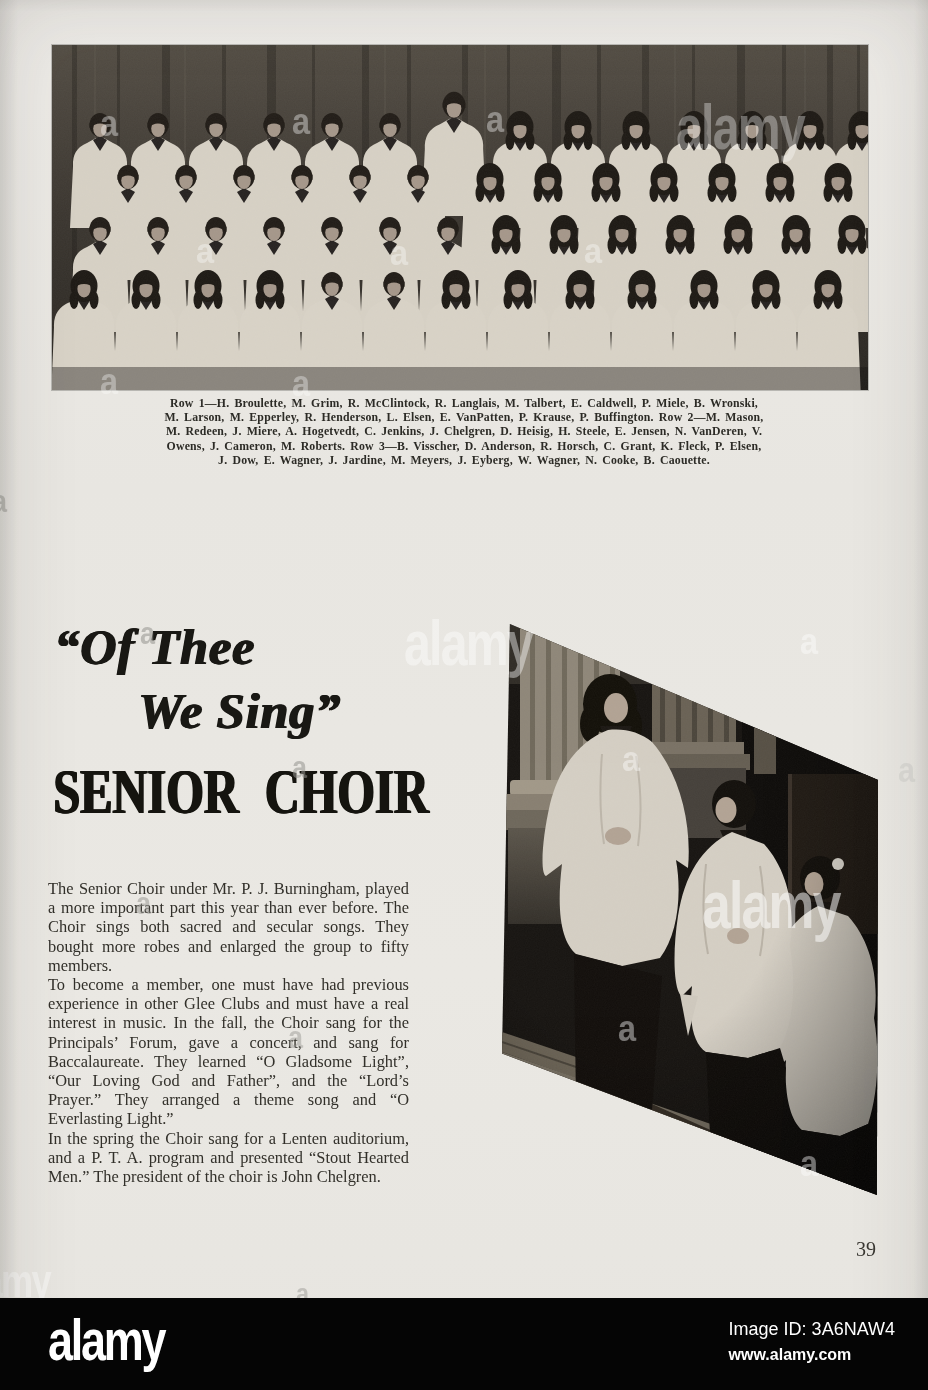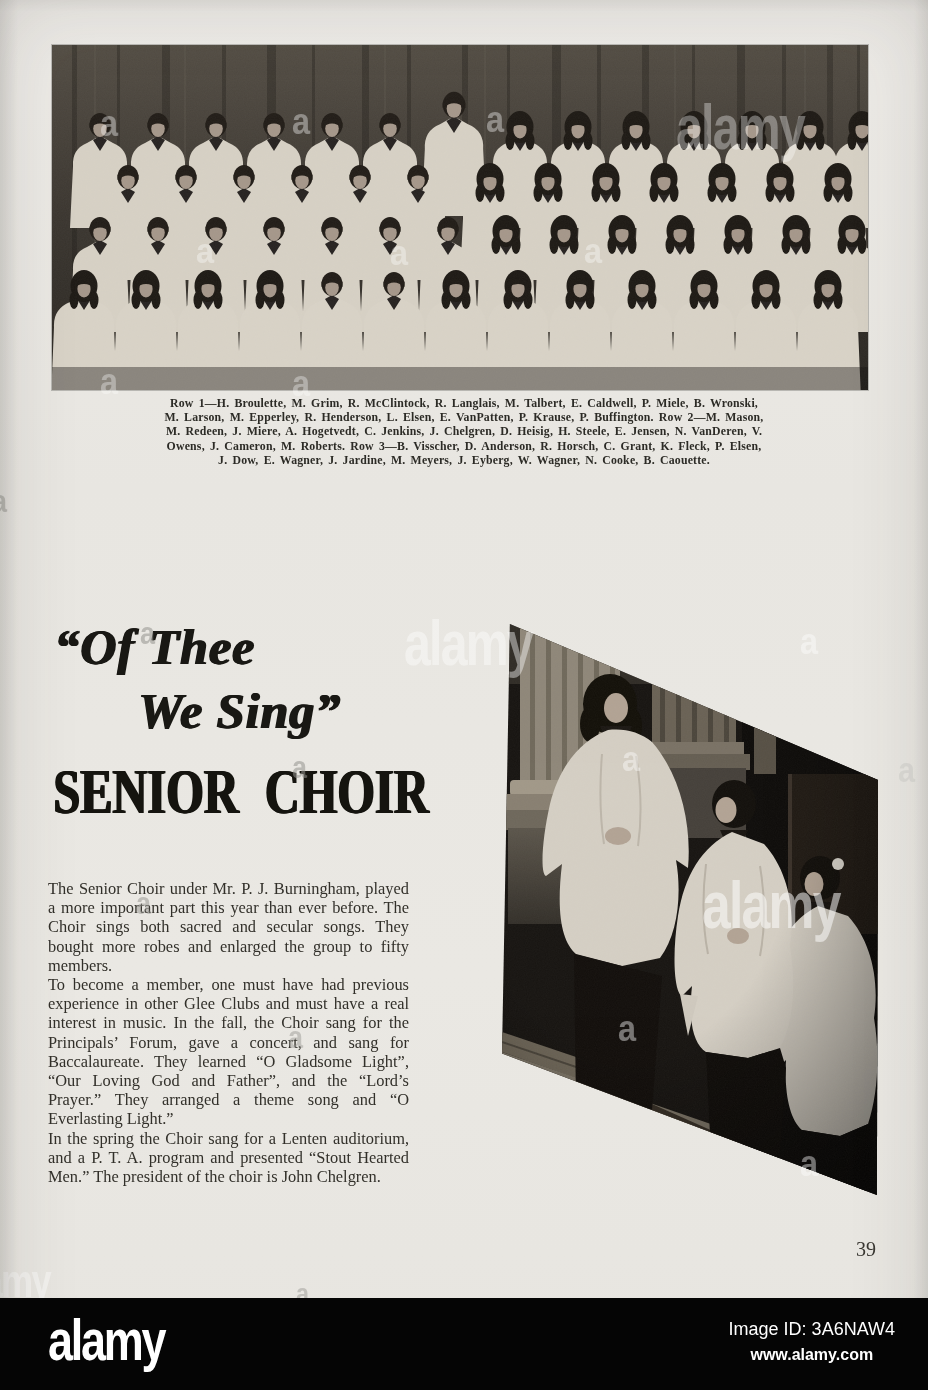--- a/index.html
+++ b/index.html
@@ -43,21 +43,21 @@
   .vig{position:absolute;inset:0;z-index:7;pointer-events:none;
        background:linear-gradient(90deg,rgba(40,40,38,.10),rgba(0,0,0,0) 18px),
                   linear-gradient(270deg,rgba(40,40,38,.08),rgba(0,0,0,0) 14px),
                   linear-gradient(180deg,rgba(40,40,38,.05),rgba(0,0,0,0) 12px);
        box-shadow:inset 0 0 80px rgba(60,58,52,.16);}
   
   .footer{position:absolute;left:0;top:1298px;width:928px;height:92px;background:#050505;z-index:10;}
   .footer-logo{position:absolute;left:48px;top:14px;font-family:"Liberation Sans",sans-serif;
                font-weight:bold;font-size:50px;line-height:1;color:#fff;letter-spacing:-2.5px;
                transform:scale(.9,1.15);transform-origin:left top;}
-  .footer-right{position:absolute;right:33px;top:18px;text-align:center;color:#fff;
+  .footer-right{position:absolute;right:33px;top:18px;text-align:left;color:#fff;
                 font-family:"Liberation Sans",sans-serif;}
   .footer-id{font-size:18px;line-height:26px;font-weight:normal;}
   .footer-url{font-size:16px;line-height:26px;font-weight:bold;}
 </style>
 </head>
 <body>
 
 <div class="page">
 
   <div class="group-photo">

